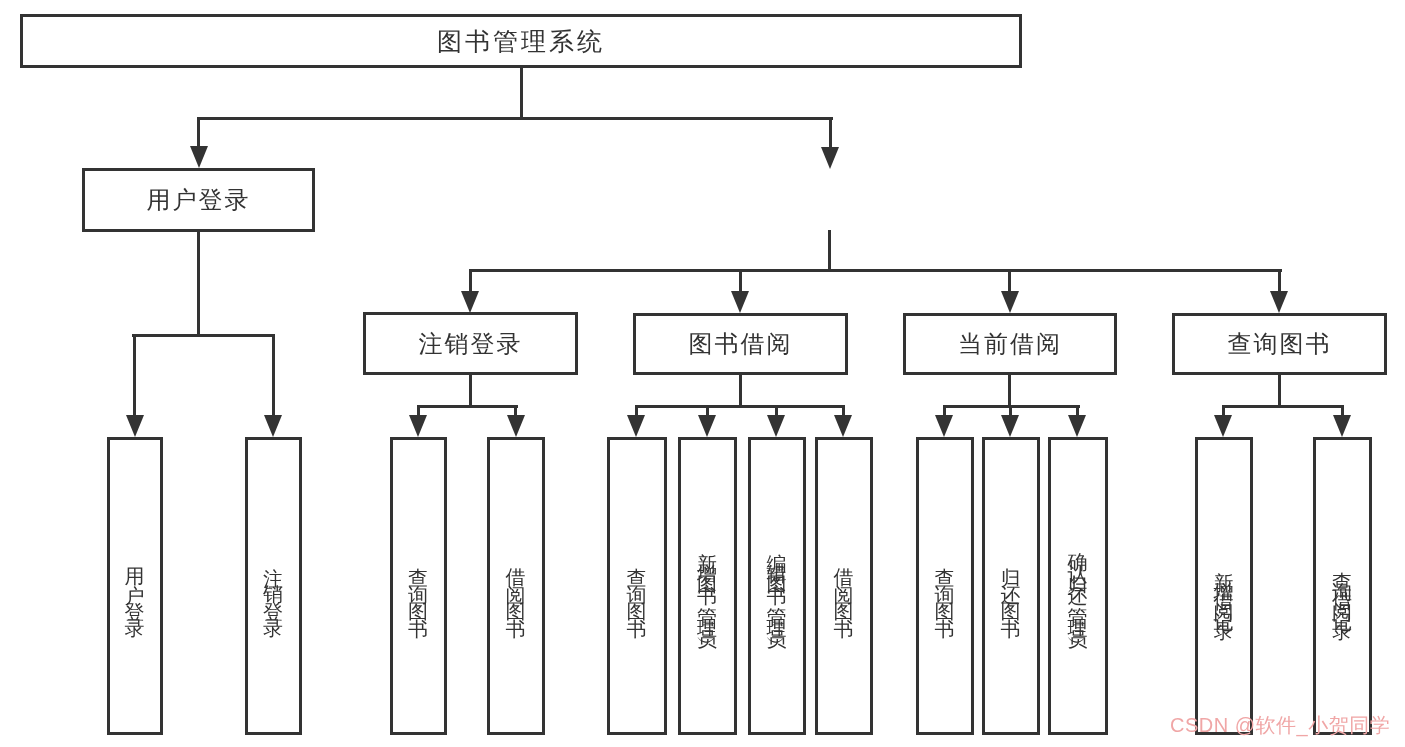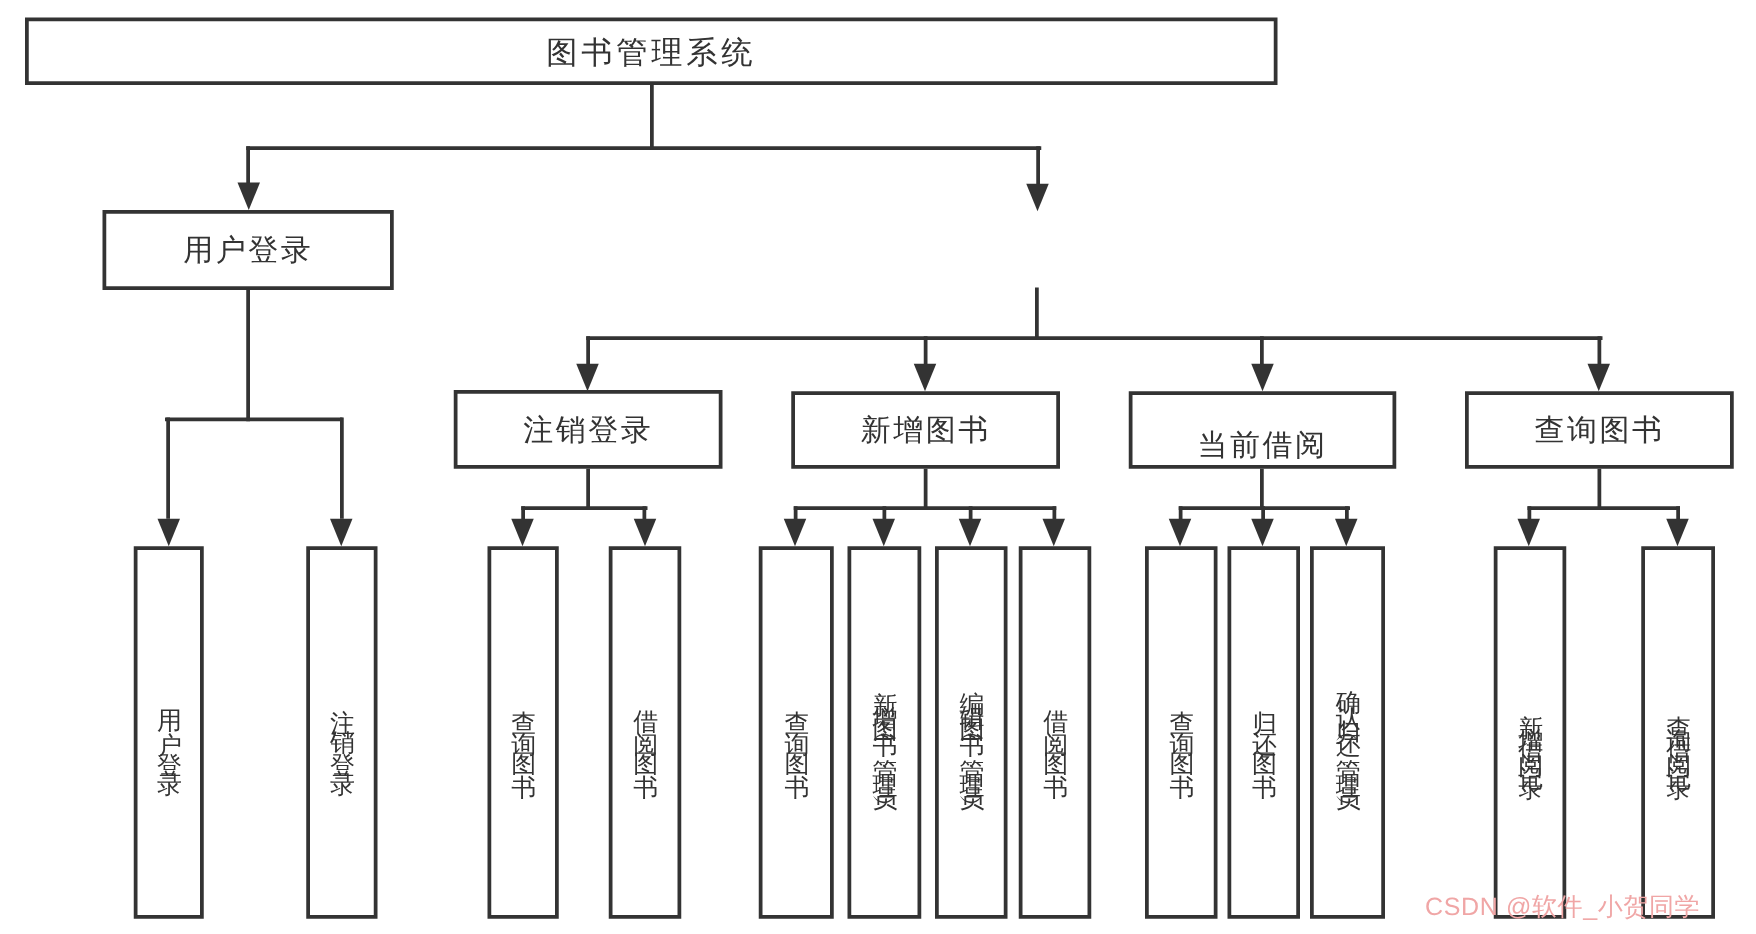--- a/index.html
+++ b/index.html
@@ -23,21 +23,21 @@
   .len6 { letter-spacing:10px; }
   .len9 { letter-spacing:11px; }
   .vline { position:absolute; width:3px; background:#333333; }
   .hline { position:absolute; height:3px; background:#333333; }
   .ahead {
     position:absolute; width:0; height:0;
     border-left:9px solid transparent; border-right:9px solid transparent;
     border-top:22px solid #333333;
   }
   .watermark {
-    position:absolute; left:1140px; top:712px; font-size:20px;
+    position:absolute; left:1170px; top:712px; font-size:20px;
     color:#f0a6a6; letter-spacing:0.5px; white-space:nowrap; z-index:10;
   }
 </style>
 </head>
 <body>
 
 <div id="canvas">
 
   <div class="node hnode root-node" style="left:20px;top:14px;width:1002px;height:54px;">
     <span>图书管理系统</span>
@@ -69,23 +69,23 @@
   <div class="ahead" style="left:731px;top:291px;"></div>
   <div class="vline" style="left:1008px;top:269px;height:24px;"></div>
   <div class="ahead" style="left:1001px;top:291px;"></div>
   <div class="vline" style="left:1278px;top:269px;height:24px;"></div>
   <div class="ahead" style="left:1270px;top:291px;"></div>
 
   <div class="node hnode" style="left:363px;top:312px;width:215px;height:63px;">
     <span>注销登录</span>
   </div>
   <div class="node hnode" style="left:633px;top:313px;width:215px;height:62px;">
-    <span>新增图书</span>
+    <span>图书借阅</span>
   </div>
-  <div class="node hnode" style="left:903px;top:313px;width:214px;height:62px;align-items:flex-end;">
+  <div class="node hnode" style="left:903px;top:313px;width:214px;height:62px;">
     <span>当前借阅</span>
   </div>
   <div class="node hnode" style="left:1172px;top:313px;width:215px;height:62px;">
     <span>查询图书</span>
   </div>
 
   <div class="vline" style="left:469px;top:375px;height:33px;"></div>
   <div class="hline" style="left:417px;top:405px;width:101px;"></div>
   <div class="vline" style="left:417px;top:405px;height:12px;"></div>
   <div class="ahead" style="left:409px;top:415px;"></div>

